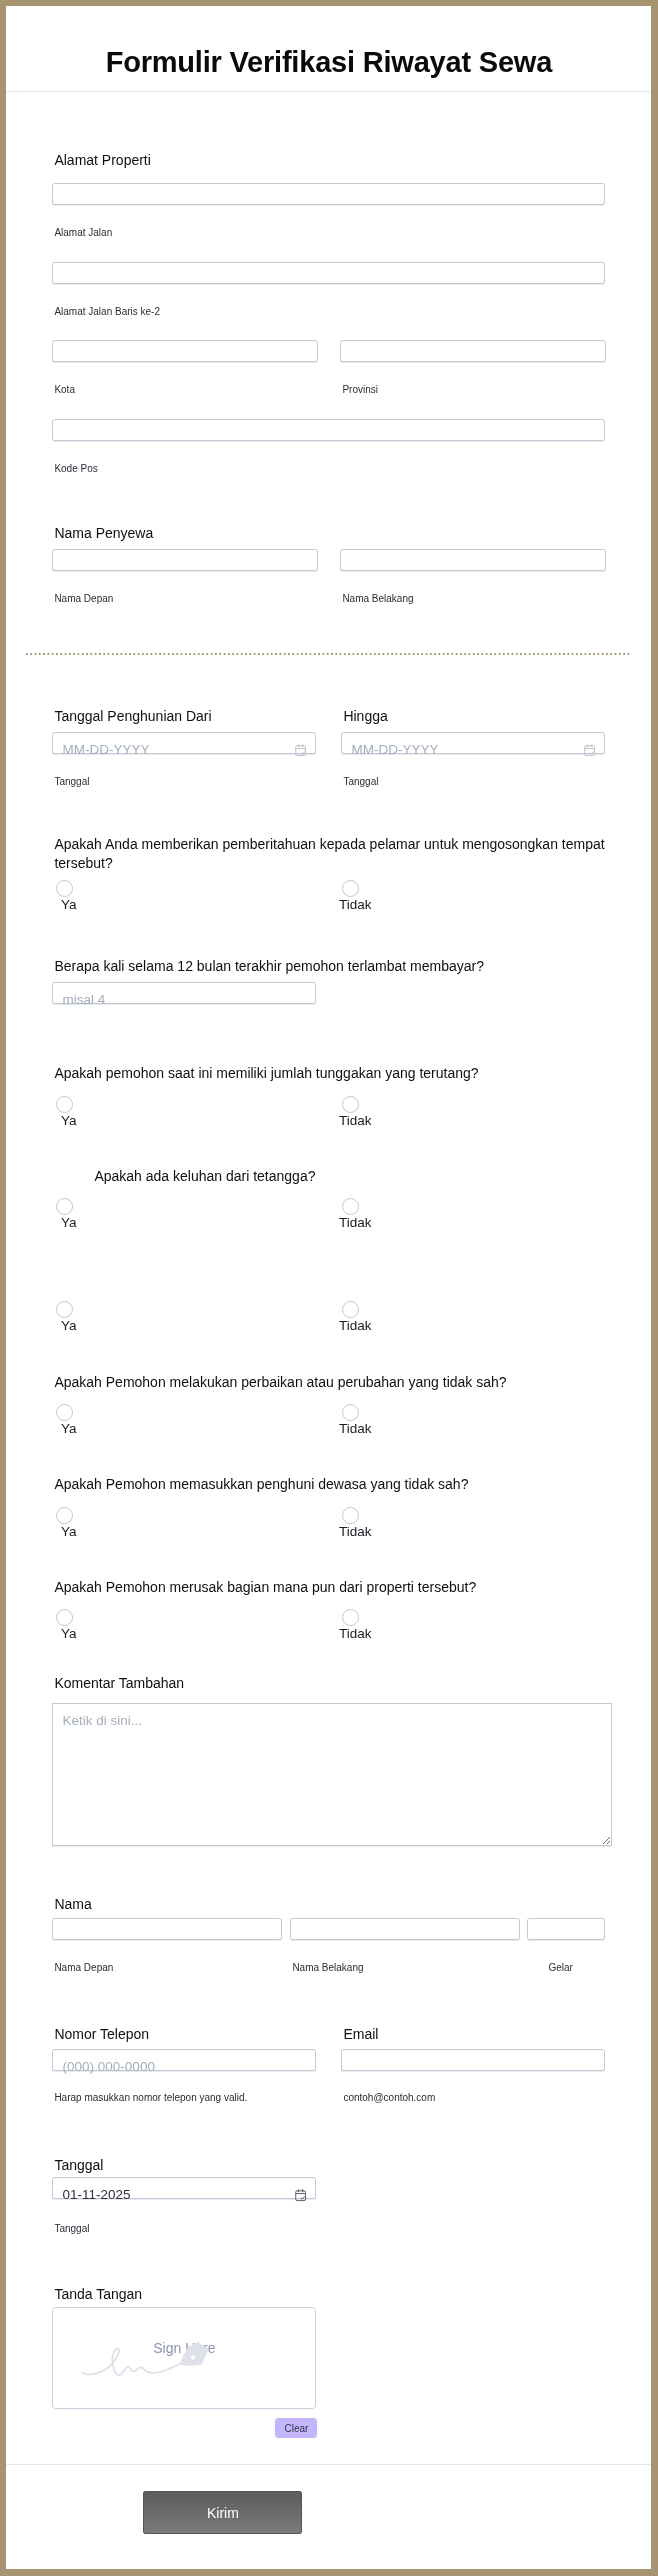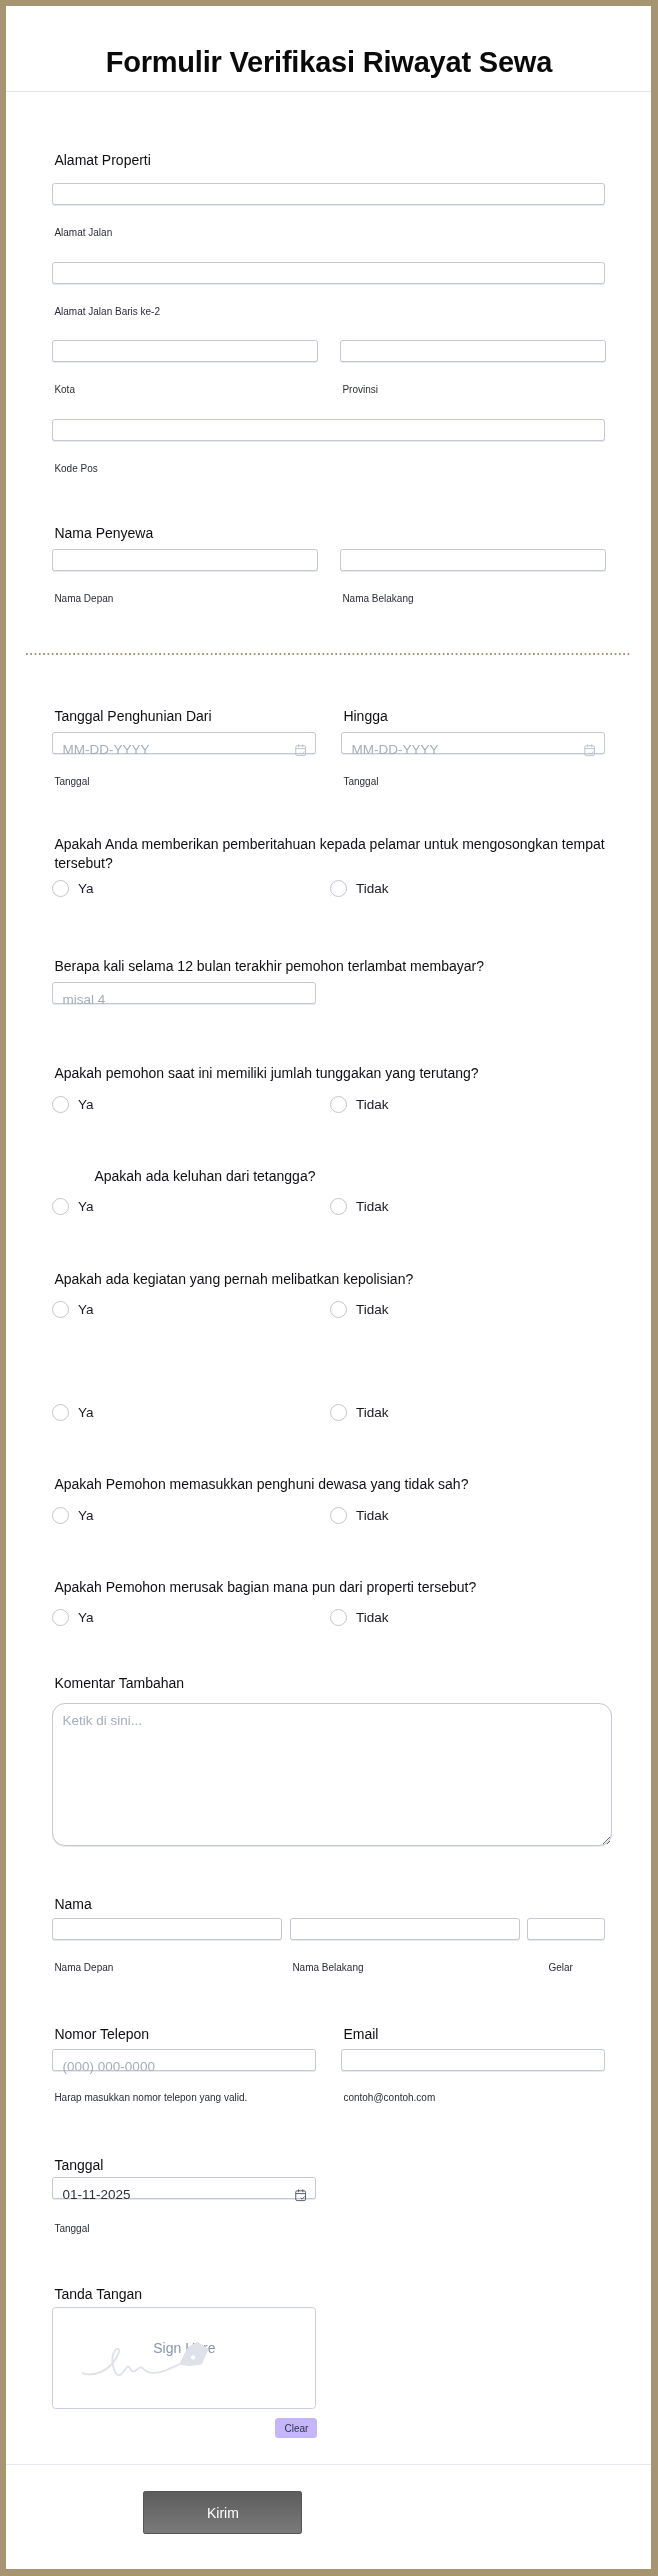--- a/index.html
+++ b/index.html
@@ -11,24 +11,24 @@
   .abs { position: absolute; }
   .q-label { position: absolute; font-size: 14px; color: #0f0f14; line-height: 19px; font-weight: 500; }
   .sub-label { position: absolute; font-size: 10px; color: #2a2d36; }
   .input { position: absolute; height: 22px; border: 0.7px solid #c4c8d3; border-radius: 2.8px; background: #fff; box-shadow: 0 0.7px 0 #dfe2ea; }
   .input .ph { position: absolute; left: 9.2px; top: 8.5px; font-size: 13.5px; color: #a4aeba; }
   .input .val { position: absolute; left: 9.2px; top: 8.5px; font-size: 13.5px; color: #2c2f38; }
   .cal { position: absolute; right: 9.2px; top: 10px; width: 11.3px; height: 14px; }
   .divider-dots { position: absolute; left: 20px; width: 606px; top: 647px; height: 2.1px;
     background-image: linear-gradient(to right, #a69570 50%, transparent 50%);
     background-size: 4.3px 2.1px; background-repeat: repeat-x; }
-  .radio { position: absolute; display: flex; align-items: center; }
+  .radio { position: absolute; display: flex; align-items: center; flex-direction: column; }
   .radio .circ { width: 17px; height: 17px; border-radius: 50%; border: 1.1px solid #c2c6d2; background: #fff; }
   .radio .rl { margin-left: 8.5px; font-size: 13.5px; color: #1a1a22; }
-  textarea.ta { position: absolute; resize: both; border: 0.7px solid #c4c8d3; border-radius: 13px; padding: 8.5px 9.2px; font-family: "Liberation Sans", "DejaVu Sans", sans-serif; font-size: 13.5px; color: #2c2f38; box-shadow: 0 0.7px 0 #dfe2ea; outline: none; }
+  textarea.ta { position: absolute; resize: both; border: 0.7px solid #c4c8d3; border-radius: 0; padding: 8.5px 9.2px; font-family: "Liberation Sans", "DejaVu Sans", sans-serif; font-size: 13.5px; color: #2c2f38; box-shadow: 0 0.7px 0 #dfe2ea; outline: none; }
   textarea.ta::placeholder { color: #a4aeba; }
   .sig-box { position: absolute; border: 0.7px solid #c8cee0; border-radius: 3.5px; background: #fff; }
   .sig-text { position: absolute; left: 0; right: 0; top: 32px; text-align: center; font-size: 14px; color: #8c95aa; }
   .clear-btn { position: absolute; background: #c4b5fd; border-radius: 3.5px; font-size: 10px; color: #2d3347; display: flex; align-items: center; justify-content: center; cursor: pointer; }
   .footer-line { position: absolute; left: 0; width: 645px; top: 2458px; height: 0.7px; background: #e6e9f0; }
   .submit { position: absolute; left: 137px; top: 2485px; width: 159px; height: 43px; border-radius: 2.1px; border: 0.7px solid #555;
     background: linear-gradient(to bottom, #5c5c5c 0%, #7a7a7a 100%); color: #fff; font-size: 14px; font-weight: 500;
     display: flex; align-items: center; justify-content: center; cursor: pointer; }
 </style>
 </head>
@@ -118,30 +118,30 @@
   <div class="q-label" style="left:48px; top:1161px;margin-left:40px;">Apakah ada keluhan dari tetangga?</div>
   <div class="radio" style="left:46px; top:1192px;">
     <span class="circ"></span>
     <span class="rl">Ya</span>
   </div>
   <div class="radio" style="left:324px; top:1192px;">
     <span class="circ"></span>
     <span class="rl">Tidak</span>
   </div>
 
-  <div class="q-label" style="left:48px; top:1264px;">Apakah ada kegiatan yang pernah melibatkan kepolisian?</div>
   <div class="radio" style="left:46px; top:1295px;">
     <span class="circ"></span>
     <span class="rl">Ya</span>
   </div>
   <div class="radio" style="left:324px; top:1295px;">
     <span class="circ"></span>
     <span class="rl">Tidak</span>
   </div>
 
+  <div class="q-label" style="left:48px; top:1367px;">Apakah Pemohon melakukan perbaikan atau perubahan yang tidak sah?</div>
   <div class="radio" style="left:46px; top:1398px;">
     <span class="circ"></span>
     <span class="rl">Ya</span>
   </div>
   <div class="radio" style="left:324px; top:1398px;">
     <span class="circ"></span>
     <span class="rl">Tidak</span>
   </div>
 
   <div class="q-label" style="left:48px; top:1469px;">Apakah Pemohon memasukkan penghuni dewasa yang tidak sah?</div>

